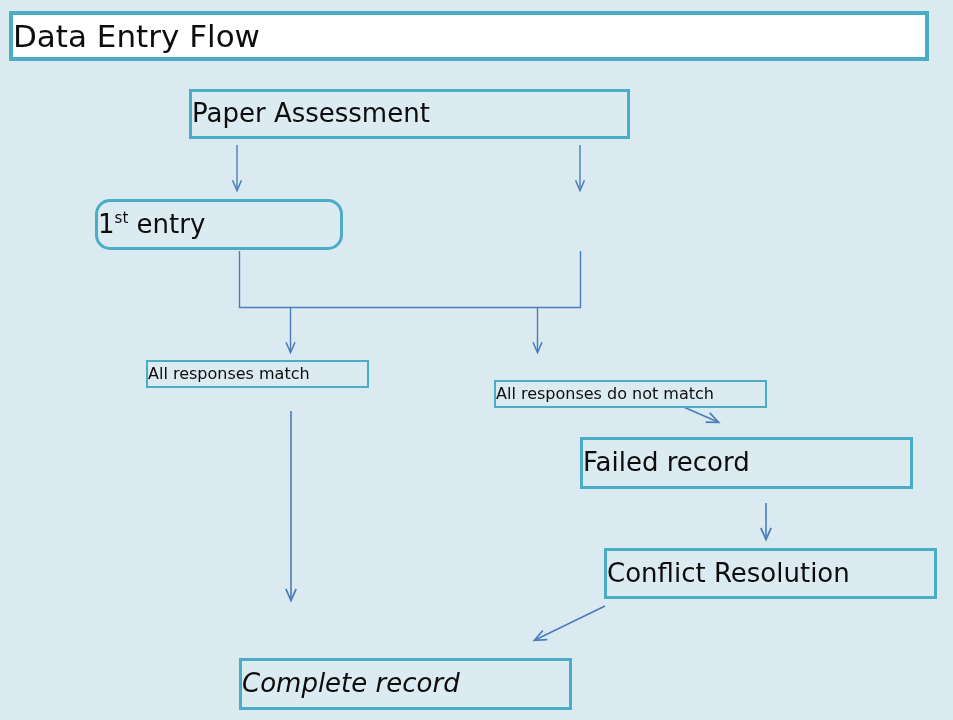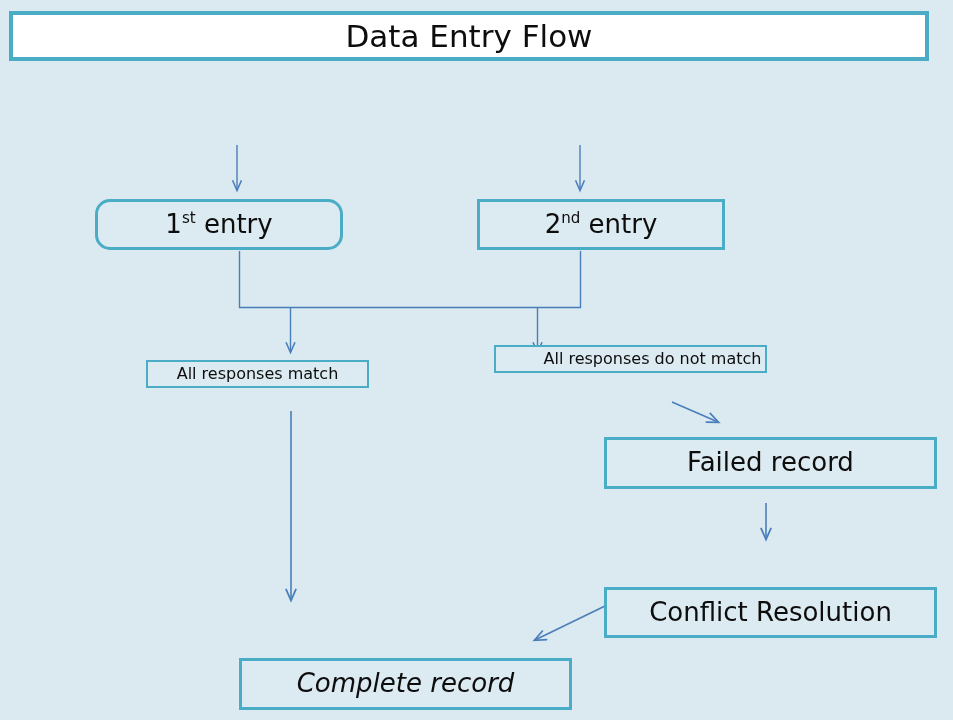--- a/index.html
+++ b/index.html
@@ -17,21 +17,20 @@
   #canvas {
     position: relative;
     width: 953px;
     height: 720px;
   }
   .node {
     position: absolute;
     box-sizing: border-box;
     display: flex;
     align-items: center;
-    justify-content: center;
     text-align: center;
     color: #0d0d0d;
     background: #dceaf1;
     border: 3px solid #4bacc6;
     line-height: 1.05;
     white-space: nowrap;
   }
   .node.title {
     background: #ffffff;
     border-width: 4px;
@@ -46,23 +45,23 @@
     font-size: 0.58em;
     vertical-align: super;
     line-height: 0;
   }
   
   #title-box      { left: 9px;   top: 11px;  width: 920px; height: 50px;  font-size: 31px; }
   #paper-box      { left: 189px; top: 89px;  width: 441px; height: 50px;  font-size: 26px; }
   #entry1-box     { left: 95px;  top: 199px; width: 248px; height: 51px;  font-size: 26px; border-radius: 15px; }
   #entry2-box     { left: 477px; top: 199px; width: 248px; height: 51px;  font-size: 26px; }
   #match-box      { left: 146px; top: 360px; width: 223px; height: 28px;  font-size: 16px; }
-  #nomatch-box    { left: 494px; top: 345px; width: 273px; height: 28px;  font-size: 16px; padding-left: 44px; }
-  #failed-box     { left: 604px; top: 437px; width: 333px; height: 52px;  font-size: 26px; }
-  #conflict-box   { left: 604px; top: 548px; width: 333px; height: 51px;  font-size: 26px; margin-top: 39px; }
+  #nomatch-box    { left: 494px; top: 380px; width: 273px; height: 28px;  font-size: 16px; }
+  #failed-box     { left: 580px; top: 437px; width: 333px; height: 52px;  font-size: 26px; }
+  #conflict-box   { left: 604px; top: 548px; width: 333px; height: 51px;  font-size: 26px; }
   #complete-box   { left: 239px; top: 658px; width: 333px; height: 52px;  font-size: 26px; font-style: italic; }
 
   #edges {
     position: absolute;
     left: 0;
     top: 0;
     width: 953px;
     height: 720px;
     pointer-events: none;
   }
@@ -99,28 +98,28 @@
 
     <line x1="766" y1="503" x2="766" y2="539" stroke="#4a7ebb" stroke-width="1.6" marker-end="url(#ah)"></line>
 
     <line x1="605" y1="606" x2="535" y2="640" stroke="#4a7ebb" stroke-width="1.6" marker-end="url(#ah)"></line>
   </svg>
 
   <div id="title-box" class="node title">
     <span class="lbl">Data Entry Flow</span>
   </div>
 
+  <div id="paper-box" class="node">
+    <span class="lbl">Paper Assessment</span>
+  </div>
 
   <div id="entry1-box" class="node">
     <span class="lbl"><span>1</span><sup>st</sup><span> entry</span></span>
   </div>
 
-  <div id="entry2-box" class="node">
-    <span class="lbl"><span>2</span><sup>nd</sup><span> entry</span></span>
-  </div>
 
   <div id="match-box" class="node small">
     <span class="lbl">All responses match</span>
   </div>
 
   <div id="nomatch-box" class="node small">
     <span class="lbl">All responses do not match</span>
   </div>
 
   <div id="failed-box" class="node">

